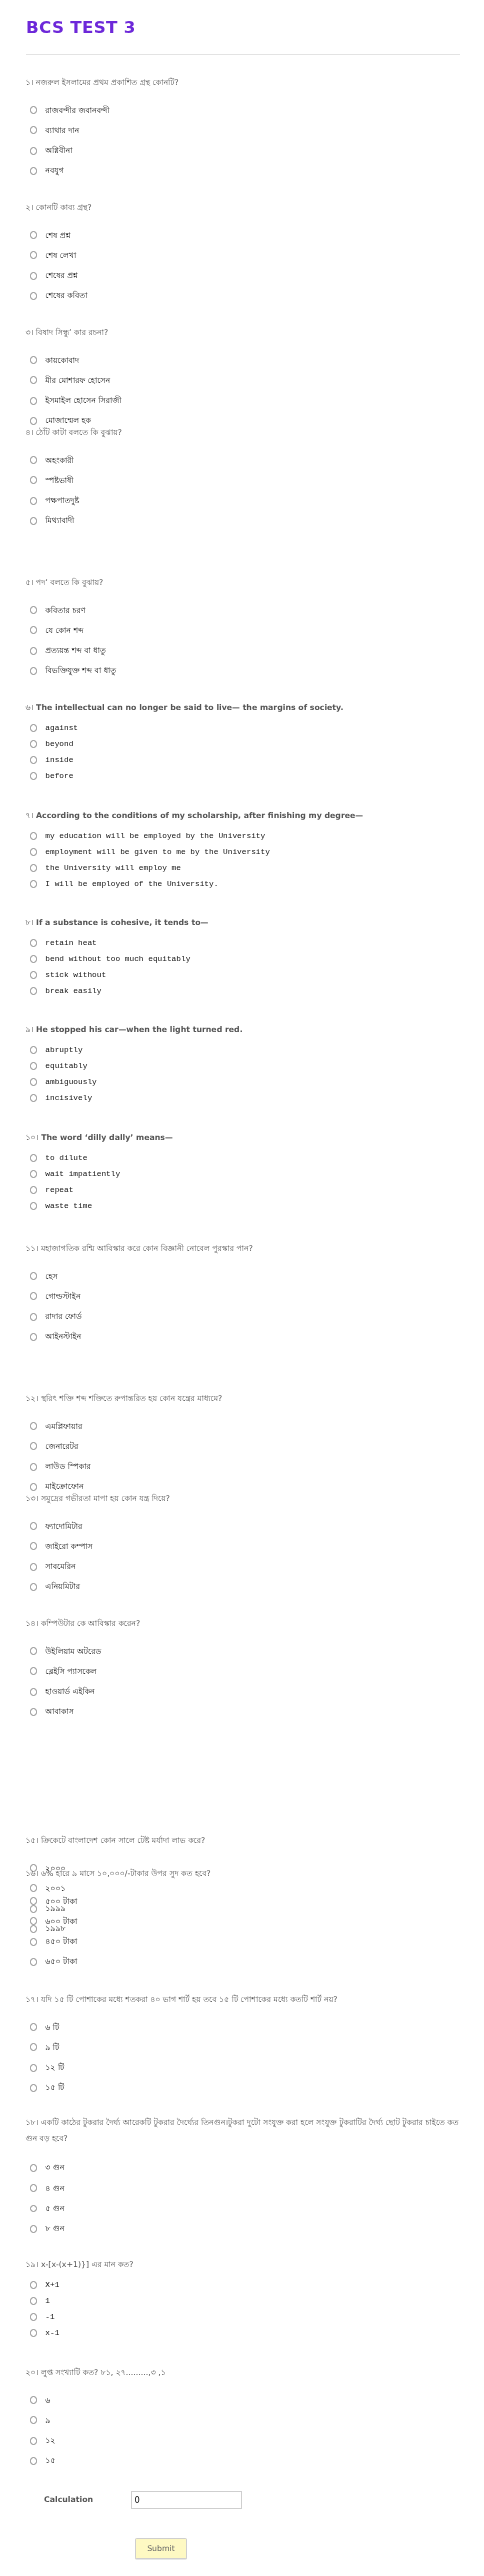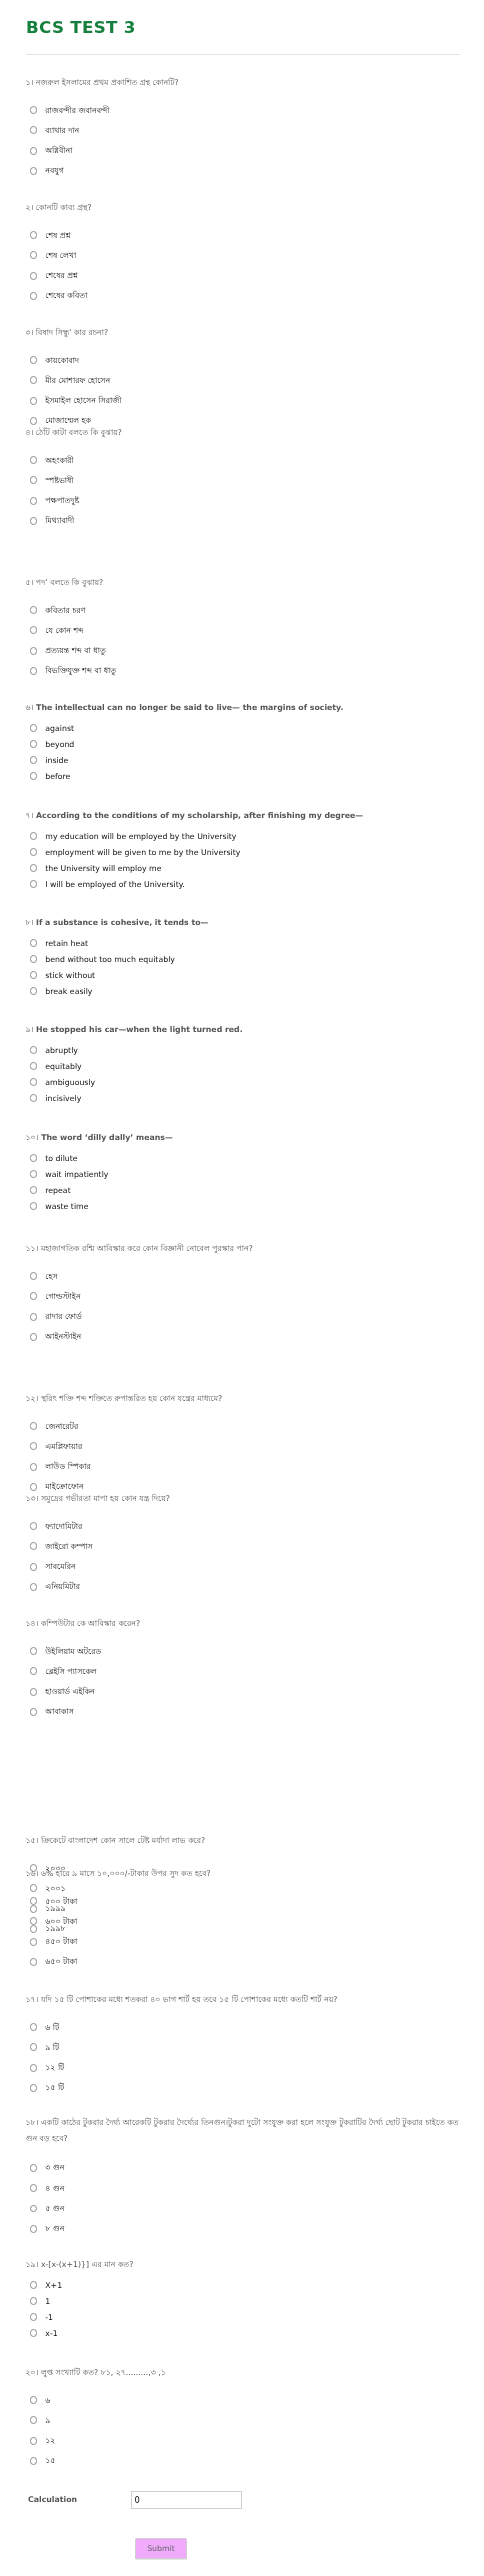--- a/index.html
+++ b/index.html
@@ -1,35 +1,35 @@
 <!DOCTYPE html>
 <html style="font-size:8.3px"><head>
 <meta charset="utf-8">
 <style>
   * { box-sizing: border-box; margin: 0; padding: 0; }
   html, body { width: 485px; background: #ffffff; }
   body { font-family: "DejaVu Sans", sans-serif; color: #222; }
   .page { position: relative; width: 485px; height: 2576px; padding: 0 25.5px; }
-  .title { position: absolute; left: 26px; top: 16.7px; font-size: 16.7px; font-weight: bold; color: #15803d; letter-spacing: 0.3px; }
+  .title { position: absolute; left: 26px; top: 16.7px; font-size: 16.7px; font-weight: bold; color: #6d28d9; letter-spacing: 0.3px; }
   .divider { position: absolute; left: 25.5px; top: 54px; width: 434px; height: 1px; background: #e3e3e3; }
   .question { position: absolute; left: 25.5px; width: 434px; }
   .q-label { font-size: 7.8px; color: #555; font-weight: normal; line-height: 10.4px; white-space: nowrap; }
   .q-label.en { font-weight: bold; font-size: 7.8px; }
   .q-label.wrap { white-space: normal; line-height: 15.6px; width: 438px; }
   .q-num { font-weight: normal; color: #555; }
   .options { margin-top: 11.5px; }
   .option { display: flex; align-items: center; height: 20.3px; }
-  .en .option { height: 16px; }
+  .en .option { height: 16px; font-family: Liberation Mono, monospace; }
   .options.en { margin-top: 6.8px; }
   .radio { width: 7.8px; height: 7.8px; border: 0.5px solid #8a8a8a; border-radius: 50%; background: #fff; margin-left: 4.2px; margin-right: 7.8px; flex: 0 0 auto; cursor: pointer; }
   .opt-label { font-size: 7.8px; color: #111; cursor: pointer; }
   .calc-row { position: absolute; left: 28px; top: 2491px; width: 219px; height: 17.7px; }
-  .calc-label { position: absolute; left: 0; top: 3.6px; font-size: 7.8px; font-weight: bold; color: #555; }
+  .calc-label { position: absolute; left: 16px; top: 3.6px; font-size: 7.8px; font-weight: bold; color: #555; }
   .calc-input { position: absolute; left: 103px; top: 0; width: 111px; height: 17.7px; border: 0.5px solid #cfcfcf; font-size: 8.3px; padding: 2.1px 2.6px; font-family: "DejaVu Sans", sans-serif; color: #111; background: #fff; }
-  .submit-btn { position: absolute; left: 135px; top: 2538px; width: 52px; height: 21.4px; background: #f0abfc; border: 0.5px solid #cfcfcf; border-radius: 1.6px; box-shadow: 0 0.5px 0.5px #cfcfcf; font-size: 7.8px; color: #666; font-family: "DejaVu Sans", sans-serif; cursor: pointer; }
+  .submit-btn { position: absolute; left: 135px; top: 2538px; width: 52px; height: 21.4px; background: #fef9c3; border: 0.5px solid #cfcfcf; border-radius: 1.6px; box-shadow: 0 0.5px 0.5px #cfcfcf; font-size: 7.8px; color: #666; font-family: "DejaVu Sans", sans-serif; cursor: pointer; }
 </style>
 </head>
 <body>
 
 <div class="page">
   <h1 class="title">BCS TEST 3</h1>
   <div class="divider"></div>
 
   <div id="questions">
       <div class="question" style="top: 78px;">
@@ -261,25 +261,25 @@
             <span class="radio"></span>
             <span class="opt-label">আইনস্টাইন</span>
           </label>
         </div>
       </div>
       <div class="question" style="top: 1369px; margin-top: 25px;">
         <div class="q-label"><span class="q-num">১২।</span> <span>স্থরিৎ শক্তি শব্দ শক্তিতে রুপান্তরিত হয় কোন যন্ত্রের মাধ্যমে?</span></div>
         <div class="options">
           <label class="option">
             <span class="radio"></span>
+            <span class="opt-label">এমপ্লিফায়ার</span>
+          </label>
+          <label class="option">
+            <span class="radio"></span>
             <span class="opt-label">জেনারেটর</span>
-          </label>
-          <label class="option">
-            <span class="radio"></span>
-            <span class="opt-label">এমপ্লিফায়ার</span>
           </label>
           <label class="option">
             <span class="radio"></span>
             <span class="opt-label">লাউড স্পিকার</span>
           </label>
           <label class="option">
             <span class="radio"></span>
             <span class="opt-label">মাইক্রোফোন</span>
           </label>
         </div>

